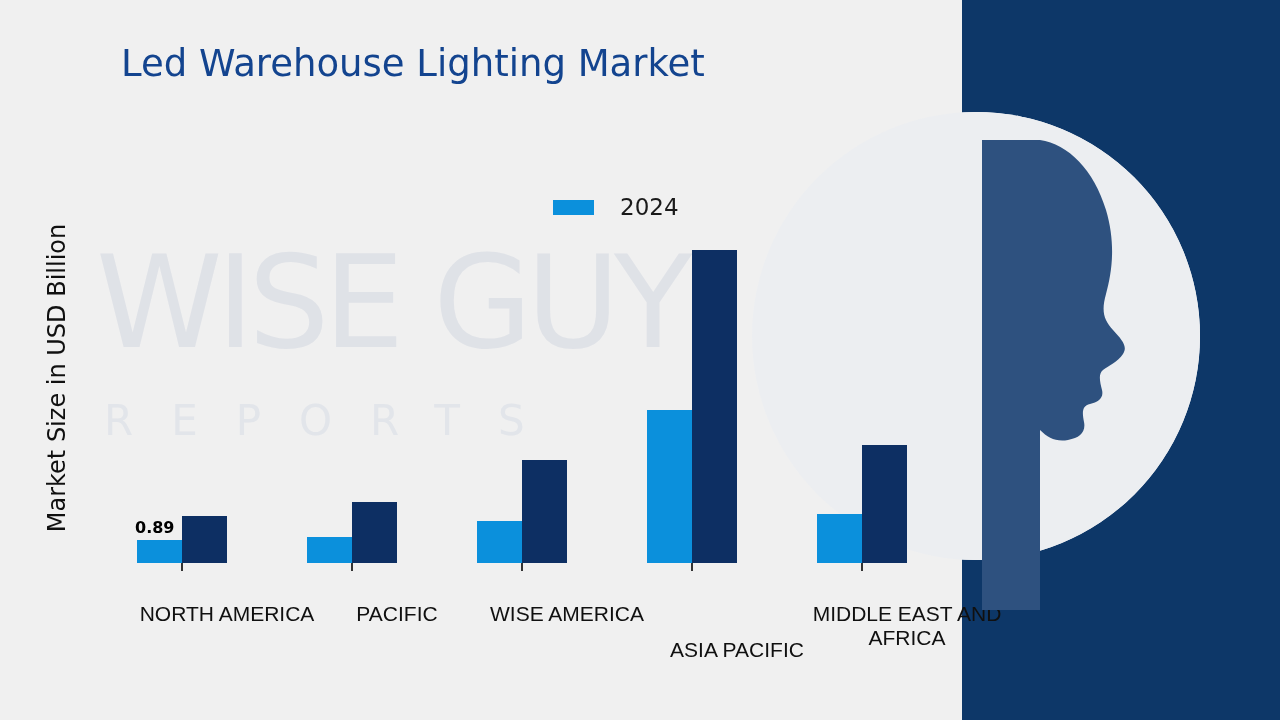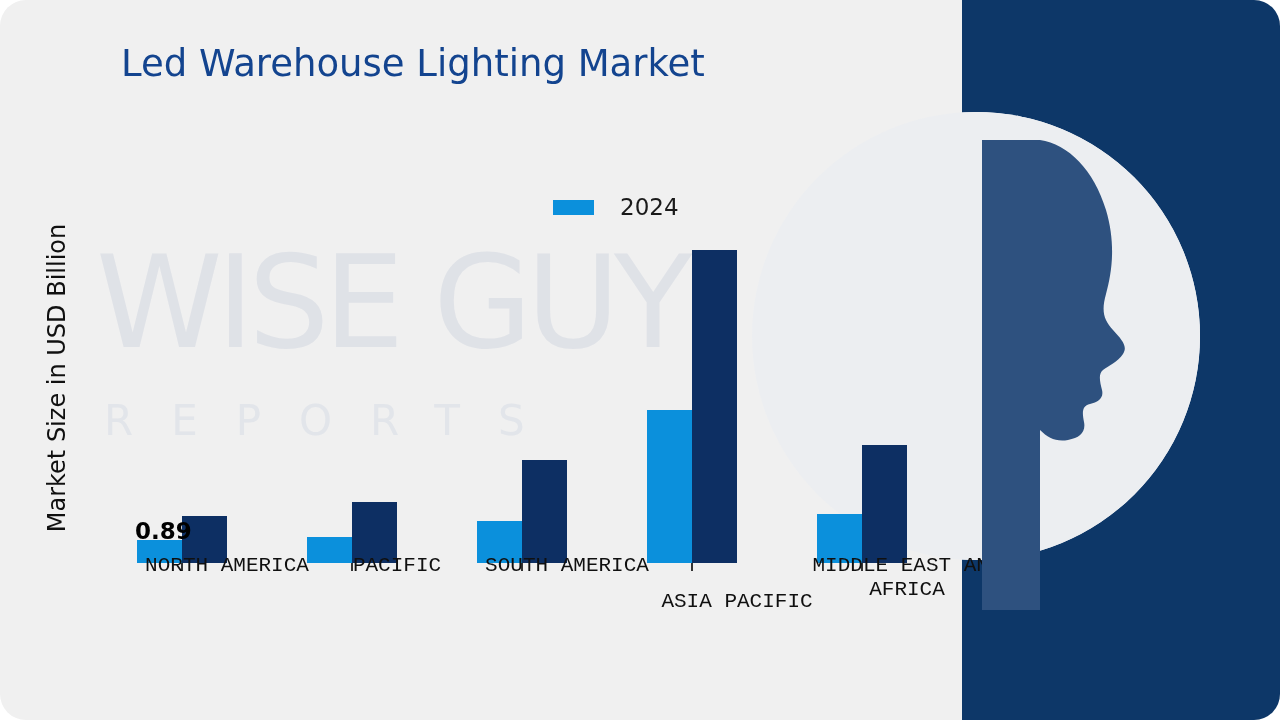--- a/index.html
+++ b/index.html
@@ -7,21 +7,20 @@
     padding: 0;
     background: #ffffff;
   }
   #canvas {
     position: relative;
     width: 1280px;
     height: 720px;
     overflow: hidden;
     background: #f0f0f0;
     font-family: "DejaVu Sans", "Liberation Sans", sans-serif;
-    border-radius: 26px;
   }
 
   
   #right-panel {
     position: absolute;
     left: 962px;
     top: 0;
     width: 318px;
     height: 720px;
     background: #0d3768;
@@ -154,32 +153,32 @@
   .tick {
     position: absolute;
     bottom: -8px;
     left: 44px;
     width: 2px;
     height: 8px;
     background: #333;
   }
   .cat-label {
     position: absolute;
-    top: 554px;
+    top: 602px;
     width: 200px;
     margin-left: -55px;
     text-align: center;
     font-size: 21px;
     line-height: 24px;
     color: #101010;
-    font-family: Liberation Mono, monospace;
+    font-family: Liberation Sans, sans-serif;
   }
   .val-label {
     position: absolute;
-    font-size: 23px;
+    font-size: 16px;
     font-weight: bold;
     color: #000;
     white-space: nowrap;
     font-family: "DejaVu Sans", "Liberation Sans", sans-serif;
   }
 </style>
 </head>
 <body>
 
 <div id="canvas">
@@ -212,21 +211,21 @@
           <div class="bar a" title="2024: 1" style="height: 25.9px; background: rgb(11, 144, 220);"></div>
           <div class="bar b" title="2032: 2.36" style="height: 61.124px; background: rgb(13, 47, 99);"></div>
           <div class="tick"></div>
         </div>
         <div class="cat-label" style="left: 352px;">PACIFIC</div>
         <div class="group" style="left: 477px; width: 90px;">
           <div class="bar a" title="2024: 1.62" style="height: 41.958px; background: rgb(11, 144, 220);"></div>
           <div class="bar b" title="2032: 3.98" style="height: 103.082px; background: rgb(13, 47, 99);"></div>
           <div class="tick"></div>
         </div>
-        <div class="cat-label" style="left: 522px;">SOUTH AMERICA</div>
+        <div class="cat-label" style="left: 522px;">WISE AMERICA</div>
         <div class="group" style="left: 647px; width: 90px;">
           <div class="bar a" title="2024: 5.91" style="height: 153.069px; background: rgb(11, 144, 220);"></div>
           <div class="bar b" title="2032: 12.09" style="height: 313.131px; background: rgb(13, 47, 99);"></div>
           <div class="tick"></div>
         </div>
         <div class="cat-label" style="left: 692px; margin-top: 36px;">ASIA PACIFIC</div>
         <div class="group" style="left: 817px; width: 90px;">
           <div class="bar a" title="2024: 1.89" style="height: 48.951px; background: rgb(11, 144, 220);"></div>
           <div class="bar b" title="2032: 4.56" style="height: 118.104px; background: rgb(13, 47, 99);"></div>
           <div class="tick"></div>

